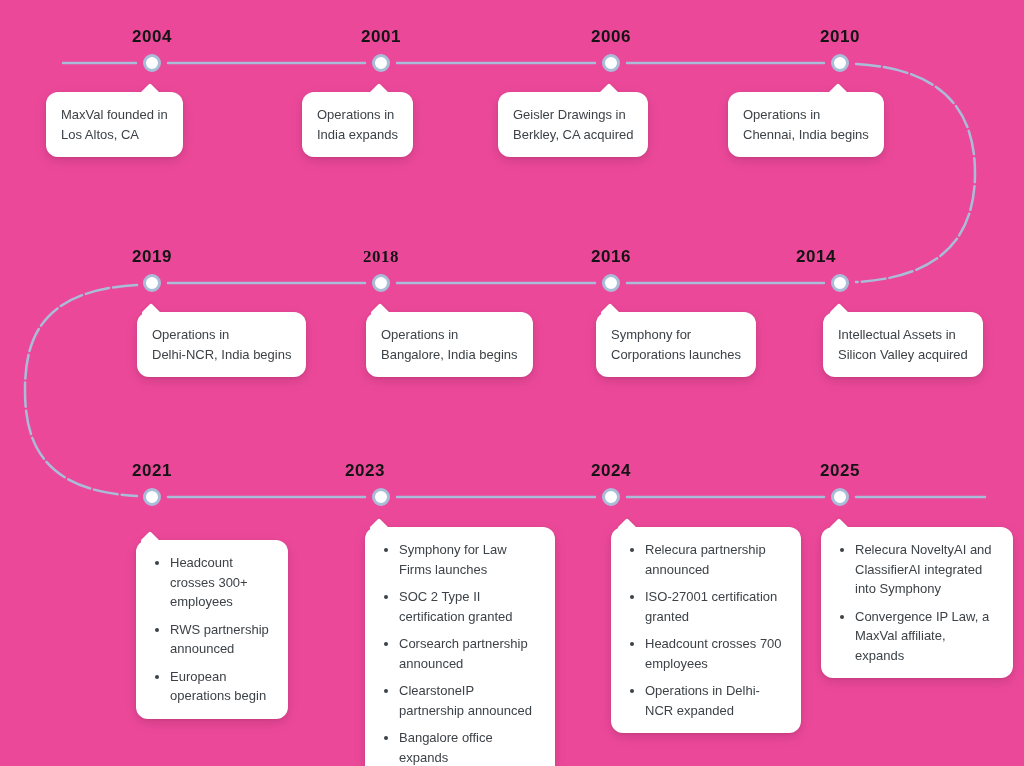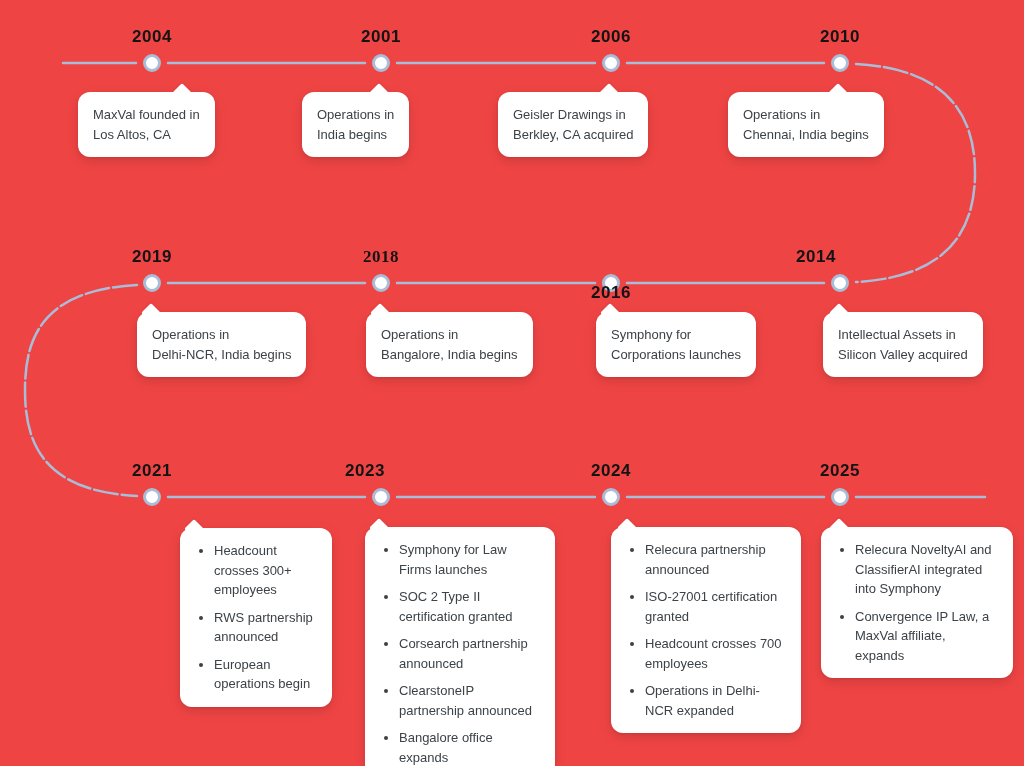--- a/index.html
+++ b/index.html
@@ -1,20 +1,20 @@
 <!DOCTYPE html>
 <html><head>
 <meta charset="utf-8">
 <style>
   html, body { margin: 0; padding: 0; background: #ffffff; }
   #canvas {
     position: relative;
     width: 1024px;
     height: 766px;
-    background: #ef4444;
+    background: #ec4899;
     font-family: "Liberation Sans", sans-serif;
     overflow: hidden;
   }
   svg.tl-svg { position: absolute; left: 0; top: 0; }
   .tl-line, .tl-curve {
     fill: none;
     stroke: #a9bdd9;
     stroke-width: 2.5;
     stroke-linecap: round;
   }
@@ -87,44 +87,44 @@
     <circle class="tl-marker" cx="381" cy="497" r="7.5"></circle>
     <circle class="tl-marker" cx="611" cy="497" r="7.5"></circle>
     <circle class="tl-marker" cx="840" cy="497" r="7.5"></circle>
   </svg>
 
   <div class="year-label" style="left:92px; top:27px;">2004</div>
   <div class="year-label" style="left:321px; top:27px;">2001</div>
   <div class="year-label" style="left:551px; top:27px;">2006</div>
   <div class="year-label" style="left:780px; top:27px;">2010</div>
 
-  <div class="event-card" style="left:46px; top:92px;margin-left:32px;">
+  <div class="event-card" style="left:46px; top:92px;">
     <span class="tail" style="left:97px;"></span>
     <div class="card-line">MaxVal founded in</div>
     <div class="card-line">Los Altos, CA</div>
   </div>
   <div class="event-card" style="left:302px; top:92px;">
     <span class="tail" style="left:70px;"></span>
     <div class="card-line">Operations in</div>
-    <div class="card-line">India begins</div>
+    <div class="card-line">India expands</div>
   </div>
   <div class="event-card" style="left:498px; top:92px;">
     <span class="tail" style="left:104px;"></span>
     <div class="card-line">Geisler Drawings in</div>
     <div class="card-line">Berkley, CA acquired</div>
   </div>
   <div class="event-card" style="left:728px; top:92px;">
     <span class="tail" style="left:103px;"></span>
     <div class="card-line">Operations in</div>
     <div class="card-line">Chennai, India begins</div>
   </div>
 
   <div class="year-label" style="left:92px; top:247px;">2019</div>
   <div class="year-label" style="left:321px; top:247px;font-family:Liberation Serif, serif;">2018</div>
-  <div class="year-label" style="left:551px; top:247px;margin-top:36px;">2016</div>
+  <div class="year-label" style="left:551px; top:247px;">2016</div>
   <div class="year-label" style="left:756px; top:247px;">2014</div>
 
   <div class="event-card" style="left:137px; top:312px;">
     <span class="tail" style="left:7px;"></span>
     <div class="card-line">Operations in</div>
     <div class="card-line">Delhi-NCR, India begins</div>
   </div>
   <div class="event-card" style="left:366px; top:312px;">
     <span class="tail" style="left:7px;"></span>
     <div class="card-line">Operations in</div>
@@ -139,21 +139,21 @@
     <span class="tail" style="left:7px;"></span>
     <div class="card-line">Symphony for</div>
     <div class="card-line">Corporations launches</div>
   </div>
 
   <div class="year-label" style="left:92px; top:461px;">2021</div>
   <div class="year-label" style="left:305px; top:461px;">2023</div>
   <div class="year-label" style="left:551px; top:461px;">2024</div>
   <div class="year-label" style="left:780px; top:461px;">2025</div>
 
-  <div class="event-card" style="left:136px; top:528px; width:122px;margin-left:44px;">
+  <div class="event-card" style="left:136px; top:540px; width:122px;">
     <span class="tail" style="left:7px;"></span>
     <ul>
       <li>Headcount crosses 300+ employees</li>
       <li>RWS partnership announced</li>
       <li>European operations begin</li>
     </ul>
   </div>
   <div class="event-card" style="left:365px; top:527px; width:160px;">
     <span class="tail" style="left:7px;"></span>
     <ul>

